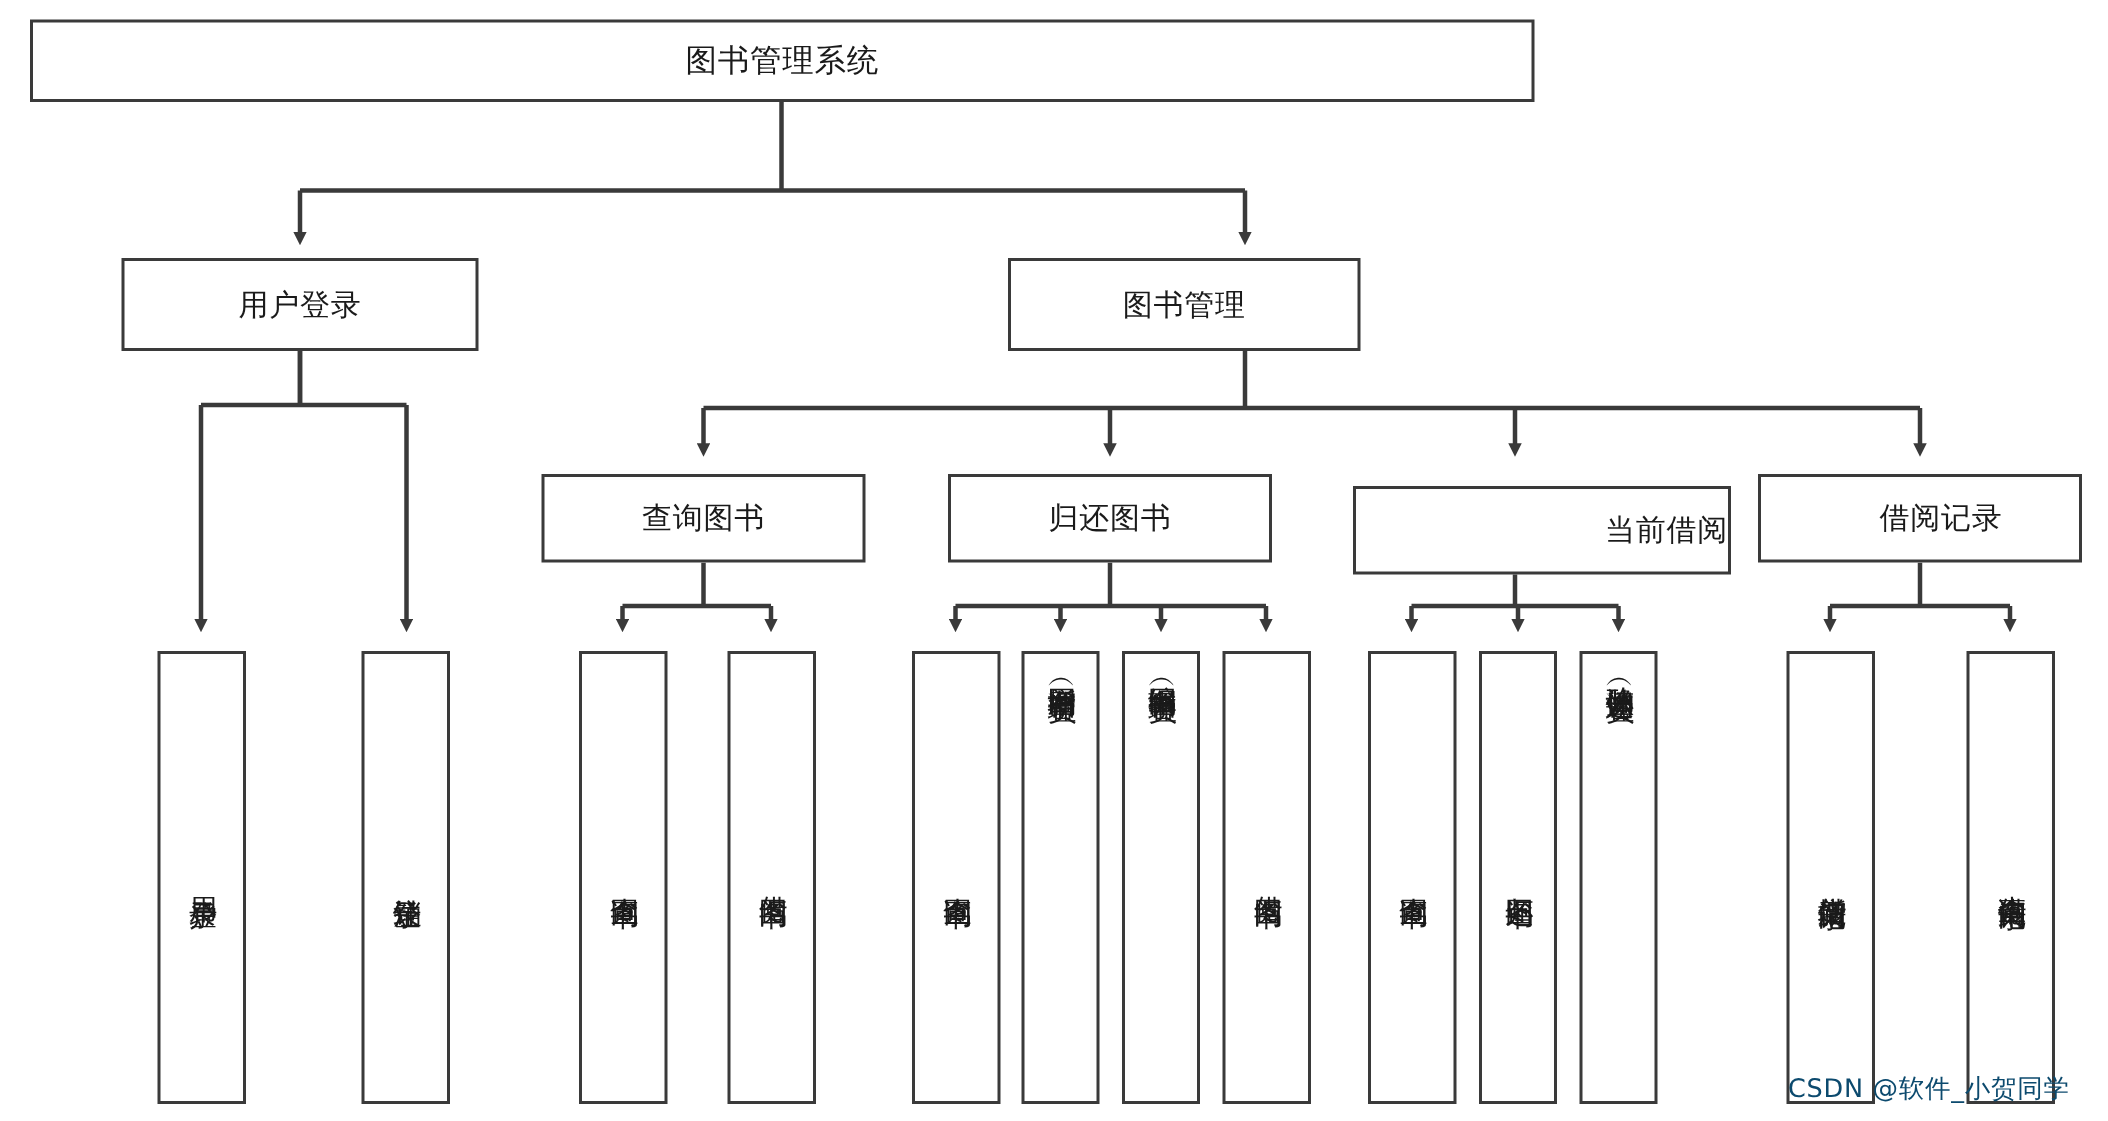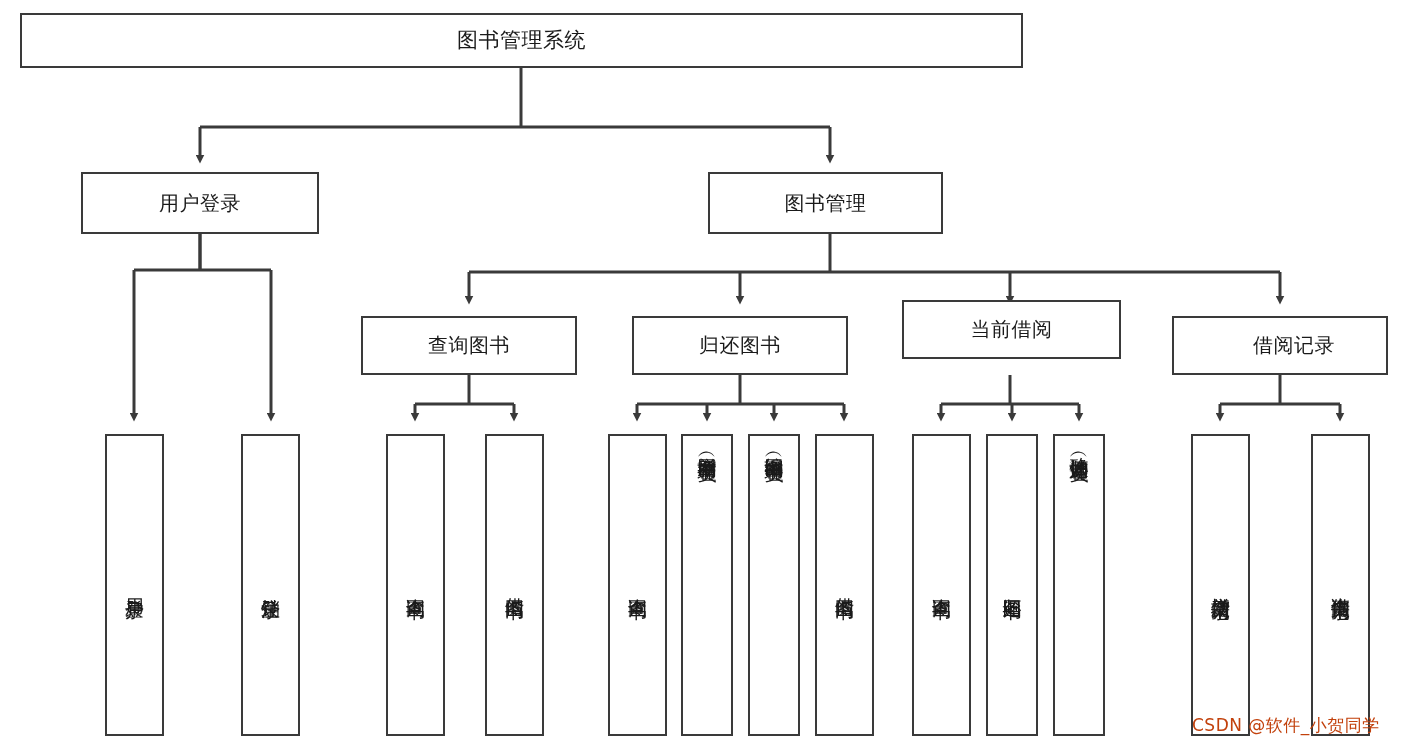--- a/index.html
+++ b/index.html
@@ -65,21 +65,21 @@
   }
   .node.vertical.centered {
     align-items: center;
     padding-top: 0;
   }
   .watermark {
     position: absolute;
     left: 1192px;
     top: 714px;
     font-size: 17px;
-    color: #c2410c;
+    color: #0c4a6e;
     white-space: nowrap;
     z-index: 5;
     letter-spacing: 0.5px;
   }
 </style>
 </head>
 <body>
 
 <div id="canvas">
 
@@ -140,33 +140,33 @@
   </svg>
 
   <div class="node root horizontal" style="left:20px; top:13px; width:1003px; height:55px;">
     <span class="node-label">图书管理系统</span>
   </div>
 
   <div class="node horizontal" style="left:81px; top:172px; width:238px; height:62px;">
     <span class="node-label">用户登录</span>
   </div>
 
-  <div class="node horizontal" style="left:708px; top:172px; width:235px; height:62px;">
+  <div class="node horizontal" style="left:672px; top:172px; width:235px; height:62px;">
     <span class="node-label">图书管理</span>
   </div>
 
   <div class="node horizontal" style="left:361px; top:316px; width:216px; height:59px;">
     <span class="node-label">查询图书</span>
   </div>
 
   <div class="node horizontal" style="left:632px; top:316px; width:216px; height:59px;">
     <span class="node-label">归还图书</span>
   </div>
 
-  <div class="node horizontal" style="left:902px; top:300px; width:219px; height:59px;">
+  <div class="node horizontal" style="left:902px; top:324px; width:252px; height:59px;justify-content:flex-end;">
     <span class="node-label">当前借阅</span>
   </div>
 
   <div class="node horizontal" style="left:1172px; top:316px; width:216px; height:59px;padding-left:28px;">
     <span class="node-label">借阅记录</span>
   </div>
 
   <div class="node vertical centered" style="left:105px; top:434px; width:59px; height:302px;">
     <span class="node-label">用户登录</span>
   </div>

